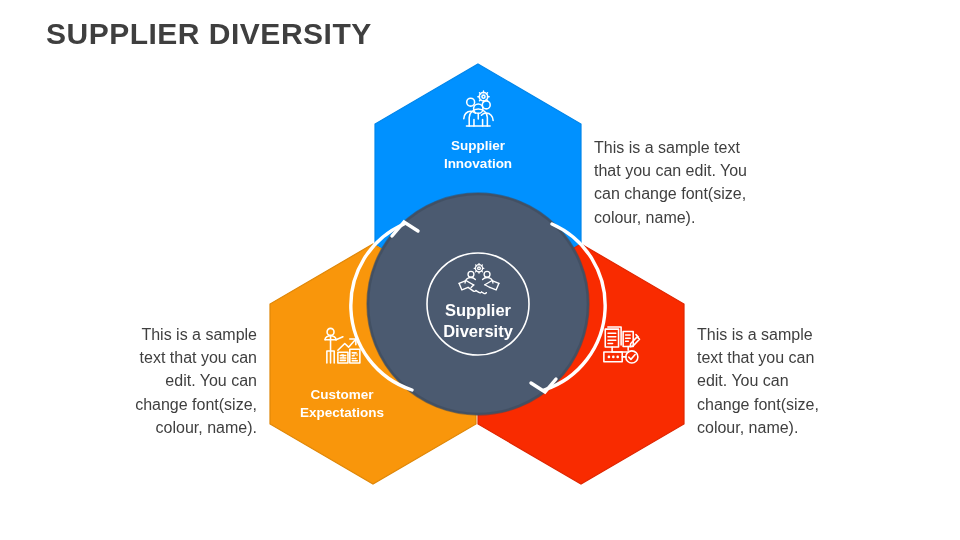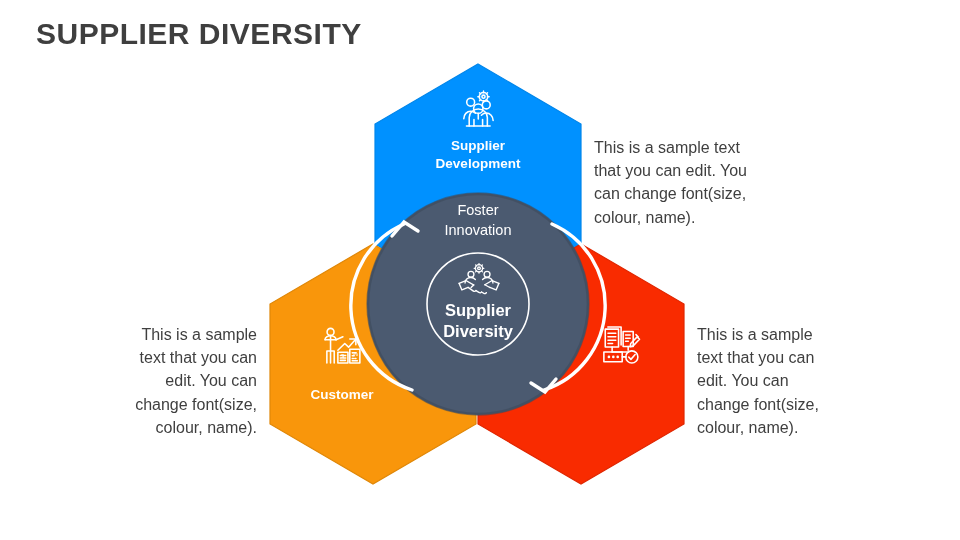--- a/index.html
+++ b/index.html
@@ -12,21 +12,21 @@
     height: 540px;
     position: relative;
     overflow: hidden;
     font-family: "Liberation Sans", sans-serif;
     color: #404040;
   }
 
   
   #page-title {
     position: absolute;
-    left: 36px;
+    left: 46px;
     top: 17px;
     font-size: 30px;
     font-weight: bold;
     letter-spacing: 0.5px;
     color: #3f3f3f;
     white-space: nowrap;
   }
 
   
   #diagram {
@@ -153,21 +153,21 @@
     <circle cx="24.3" cy="22.5" r="5.1"></circle>
     <path d="M8.5 33.5c0-4.6 3.4-8.2 7.5-8.2 2.0 0 3.8 0.85 5.2 2.25"></path>
     <path d="M40.5 35.5c0-4.6-3.4-8.2-7.5-8.2-2.0 0-3.9 0.9-5.3 2.35"></path>
     <path d="M14.4 41.5V32.2c0-5.1 4.4-9.2 9.9-9.2s9.9 4.1 9.9 9.2v9.3"></path>
     <path d="M19.6 41.5v-7.2M29.0 41.5v-7.2"></path>
     <path d="M24.3 27.8v6.1"></path>
     <path d="M11.4 41.5h25.8"></path>
   </svg>
   <div id="hex-label-top" class="hex-label">
     <div>Supplier</div>
-    <div>Development</div>
+    <div>Innovation</div>
   </div>
 
   <svg id="hex-icon-left" class="hex-icon" viewBox="0 0 48 48" fill="none" stroke="#FFFFFF" stroke-width="1.7" stroke-linecap="round" stroke-linejoin="round">
     <circle cx="11.5" cy="7.5" r="3.8"></circle>
     <path d="M11.5 11.8v16.5"></path>
     <path d="M5.5 16.0h12M5.5 16.0v0"></path>
     <path d="M11.5 11.8c-3.3 0-6 2.0-6 4.2"></path>
     <path d="M11.5 11.8c3.3 0 6 2.0 6 4.2"></path>
     <path d="M7.5 41.5V28.3h8V41.5"></path>
     <path d="M11.5 28.3V41.5"></path>
@@ -178,20 +178,21 @@
 
     <rect x="19.5" y="29.8" width="11" height="11.7"></rect>
     <rect x="32.5" y="26.5" width="11" height="15"></rect>
     <path d="M22.2 33.3h1.2M22.2 36.0h1.2M22.2 38.6h5.5M25.0 33.3h3.0M25.0 36.0h3.0"></path>
     <path d="M35.2 30.3h4.0M35.2 33.6h2.0M35.2 36.5h1.2M38.0 36.5h1.2M35.2 39.1h5.5"></path>
     <text x="23.0" y="36.2" font-size="6.2" fill="#FFFFFF" stroke="none" font-family="'Liberation Sans', sans-serif">$</text>
     <text x="35.4" y="33.4" font-size="6.8" fill="#FFFFFF" stroke="none" font-family="'Liberation Sans', sans-serif">%</text>
   </svg>
   <div id="hex-label-left" class="hex-label">
     <div>Customer</div>
+    <div>Expectations</div>
   </div>
 
   <svg id="hex-icon-right" class="hex-icon" viewBox="0 0 48 48" fill="none" stroke="#FFFFFF" stroke-width="1.7" stroke-linecap="round" stroke-linejoin="round">
 
     <path d="M9.0 4.5h14.5v19.5H9.0z"></path>
     <path d="M11.8 2.2h14.5v19.5"></path>
     <path d="M12.0 9.0h8.5M12.0 12.8h8.5M12.0 16.6h8.5M12.0 20.2h5.0"></path>
 
     <path d="M28.5 7.0h11.0v16.5h-11.0z"></path>
     <path d="M31.2 11.0h5.0M31.2 14.4h5.0M31.2 17.8h3.0"></path>
@@ -204,24 +205,20 @@
     <rect x="7.5" y="29.5" width="20" height="10.5"></rect>
     <circle cx="13.0" cy="34.8" r="1.45" fill="#FFFFFF" stroke="none"></circle>
     <circle cx="17.8" cy="34.8" r="1.45" fill="#FFFFFF" stroke="none"></circle>
     <circle cx="22.6" cy="34.8" r="1.45" fill="#FFFFFF" stroke="none"></circle>
 
     <path d="M27.5 34.8h4.2"></path>
     <circle cx="38.0" cy="34.8" r="6.6"></circle>
     <path d="M34.6 34.9l2.4 2.6 4.6-5.2"></path>
   </svg>
 
-  <div id="ring-label-top" class="ring-label">
-    <div>Foster</div>
-    <div>Innovation</div>
-  </div>
   <div id="ring-label-bottom" class="ring-label">
   </div>
 
   <svg id="core-icon" viewBox="0 0 52 40" fill="none" stroke="#FFFFFF" stroke-width="1.6" stroke-linecap="round" stroke-linejoin="round">
     <circle cx="26" cy="6.2" r="4.3"></circle>
     <circle cx="26" cy="6.2" r="1.6"></circle>
     <g stroke-width="1.35">
       <path d="M26 0.4v1.9M26 10.1v1.9M20.2 6.2h1.9M29.9 6.2h1.9
                M21.9 2.1l1.35 1.35M28.75 8.95L30.1 10.3M30.1 2.1L28.75 3.45M23.25 8.95L21.9 10.3"></path>
     </g>

